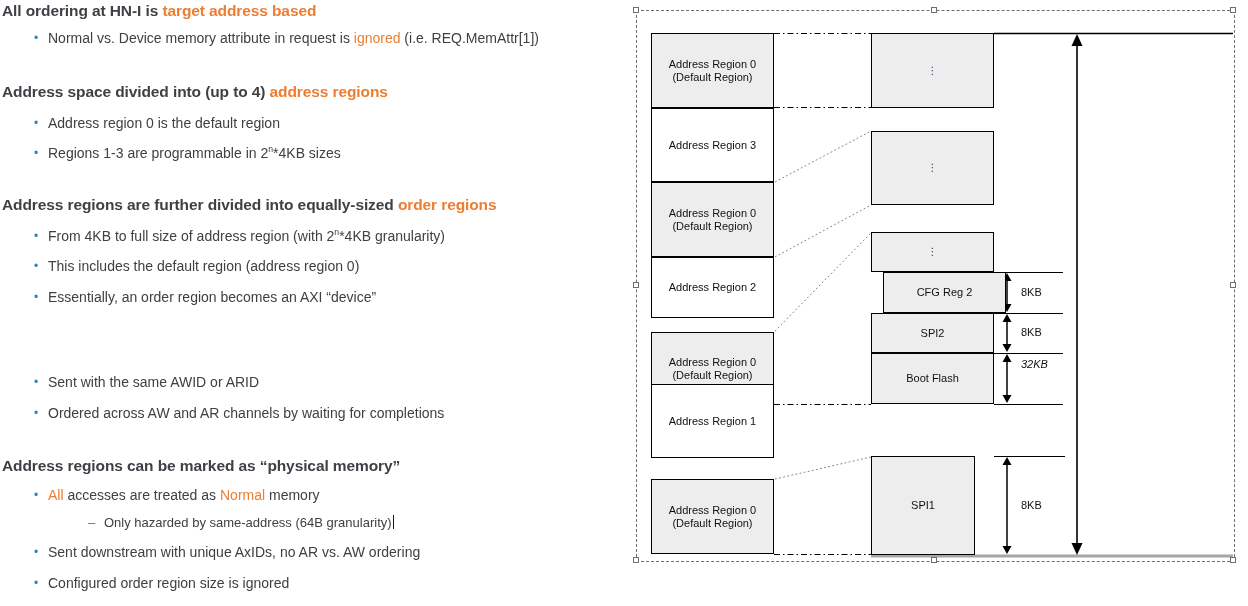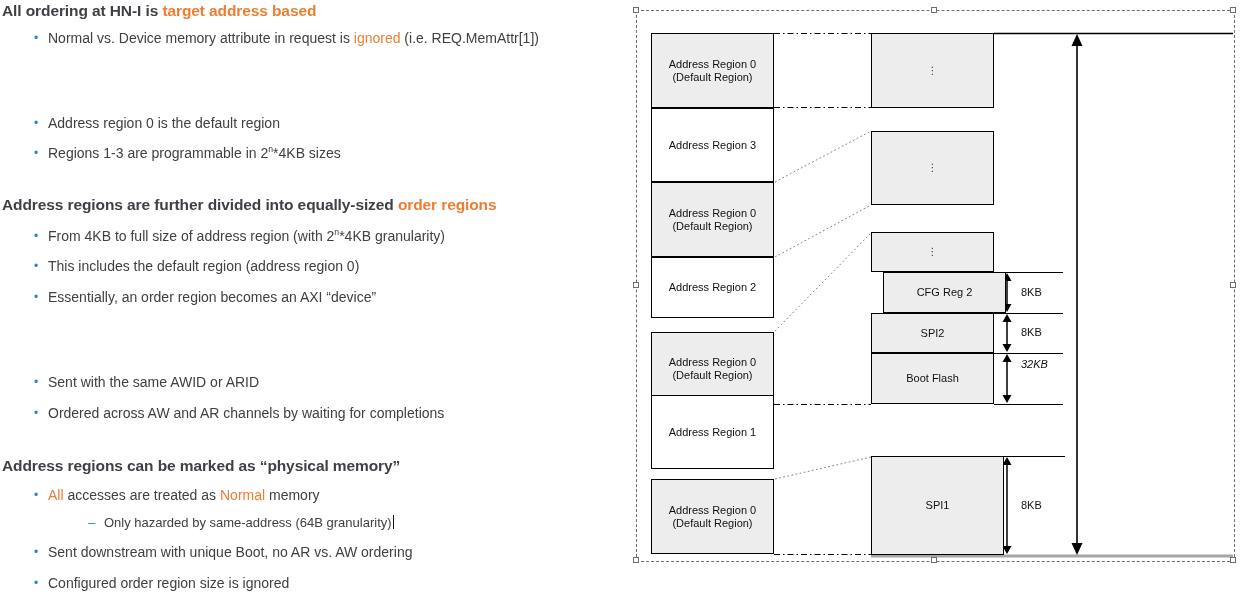--- a/index.html
+++ b/index.html
@@ -41,20 +41,21 @@
 </head>
 <body>
 
 <div class="page">
   <div id="text-panel">
       <div class="heading" style="top: 2px;"><span>All ordering at HN-I is </span><span class="hl">target address based</span></div>
       <div class="bullet" style="top: 30px;">
         <span class="marker">•</span>
         <span class="btext"><span>Normal vs. Device memory attribute in request is </span><span class="hl">ignored</span><span> (i.e. REQ.MemAttr[1])</span></span>
       </div>
+      <div class="heading" style="top: 83px;"><span>Address space divided into (up to 4) </span><span class="hl">address regions</span></div>
       <div class="bullet" style="top: 115px;">
         <span class="marker">•</span>
         <span class="btext"><span>Address region 0 is the default region</span></span>
       </div>
       <div class="bullet" style="top: 145px;">
         <span class="marker">•</span>
         <span class="btext"><span>Regions 1-3 are programmable in 2</span><sup>n</sup><span>*4KB sizes</span></span>
       </div>
       <div class="heading" style="top: 196px;"><span>Address regions are further divided into equally-sized </span><span class="hl">order regions</span></div>
       <div class="bullet" style="top: 228px;">
@@ -81,21 +82,21 @@
       <div class="bullet" style="top: 487px;">
         <span class="marker">•</span>
         <span class="btext"><span class="hl">All</span><span> accesses are treated as </span><span class="hl">Normal</span><span> memory</span></span>
       </div>
       <div class="bullet lvl2" style="top: 515px;">
         <span class="marker">–</span>
         <span class="btext"><span>Only hazarded by same-address (64B granularity)</span><span class="caret"></span></span>
       </div>
       <div class="bullet" style="top: 544px;">
         <span class="marker">•</span>
-        <span class="btext"><span>Sent downstream with unique Boot, no AR vs. AW ordering</span></span>
+        <span class="btext"><span>Sent downstream with unique AxIDs, no AR vs. AW ordering</span></span>
       </div>
       <div class="bullet" style="top: 575px;">
         <span class="marker">•</span>
         <span class="btext"><span>Configured order region size is ignored</span></span>
       </div>
     </div>
 
   <div id="diagram">
     <div class="sel-rect" id="sel-rect" style="left: 636px; top: 10px; width: 597px; height: 550px;"></div>
     <svg id="lines" width="1248" height="606">
@@ -152,21 +153,21 @@
           <div>
             <div>Address Region 2</div>
           </div>
         </div>
         <div class="dbox shade" style="left: 651px; top: 332px; width: 123px; height: 73px;">
           <div>
             <div>Address Region 0</div>
             <div>(Default Region)</div>
           </div>
         </div>
-        <div class="dbox" style="left: 651px; top: 395px; width: 123px; height: 74px;">
+        <div class="dbox" style="left: 651px; top: 384px; width: 123px; height: 74px;">
           <div>
             <div>Address Region 1</div>
           </div>
         </div>
         <div class="dbox shade" style="left: 651px; top: 479px; width: 123px; height: 75px;">
           <div>
             <div>Address Region 0</div>
             <div>(Default Region)</div>
           </div>
         </div>
@@ -193,21 +194,21 @@
         <div class="dbox shade" style="left: 871px; top: 313px; width: 123px; height: 40px;">
           <div>
             <div>SPI2</div>
           </div>
         </div>
         <div class="dbox shade" style="left: 871px; top: 353px; width: 123px; height: 51px; align-items: center;">
           <div>
             <div>Boot Flash</div>
           </div>
         </div>
-        <div class="dbox shade" style="left: 871px; top: 456px; width: 133px; height: 99px;">
+        <div class="dbox shade" style="left: 871px; top: 456px; width: 104px; height: 99px;">
           <div>
             <div>SPI1</div>
           </div>
         </div>
         <div class="size-label" style="left: 1021px; top: 285.5px;">8KB</div>
         <div class="size-label" style="left: 1021px; top: 326px;">8KB</div>
         <div class="size-label" style="left: 1021px; top: 358px; font-style: italic;">32KB</div>
         <div class="size-label" style="left: 1021px; top: 498.5px;">8KB</div>
       </div>
     <div id="handles">

